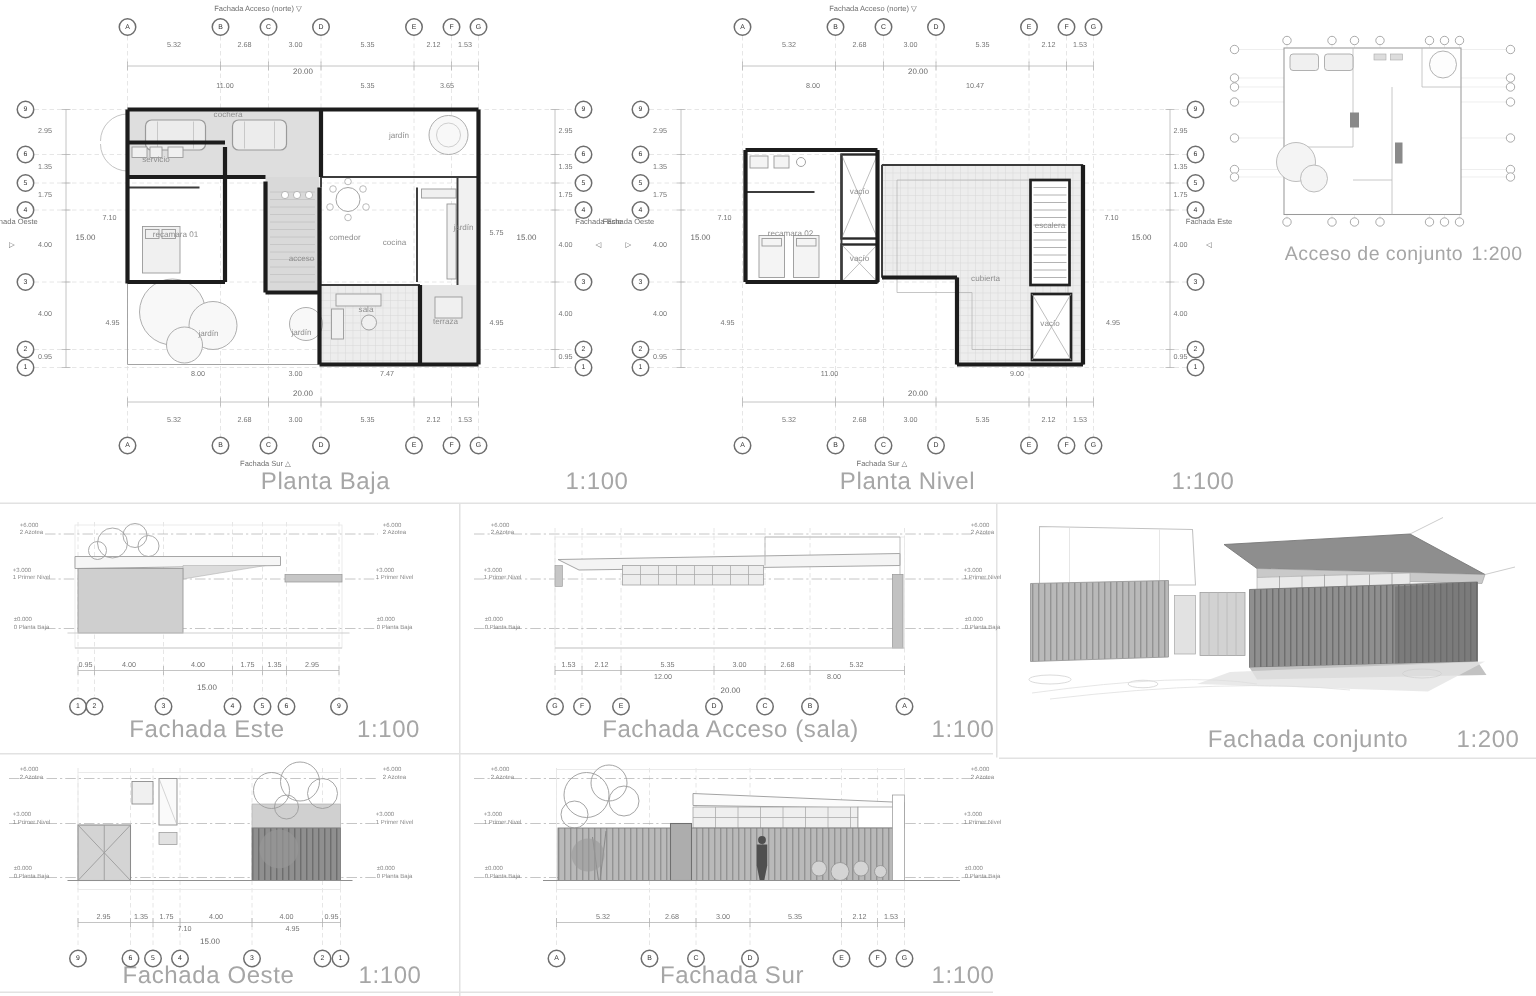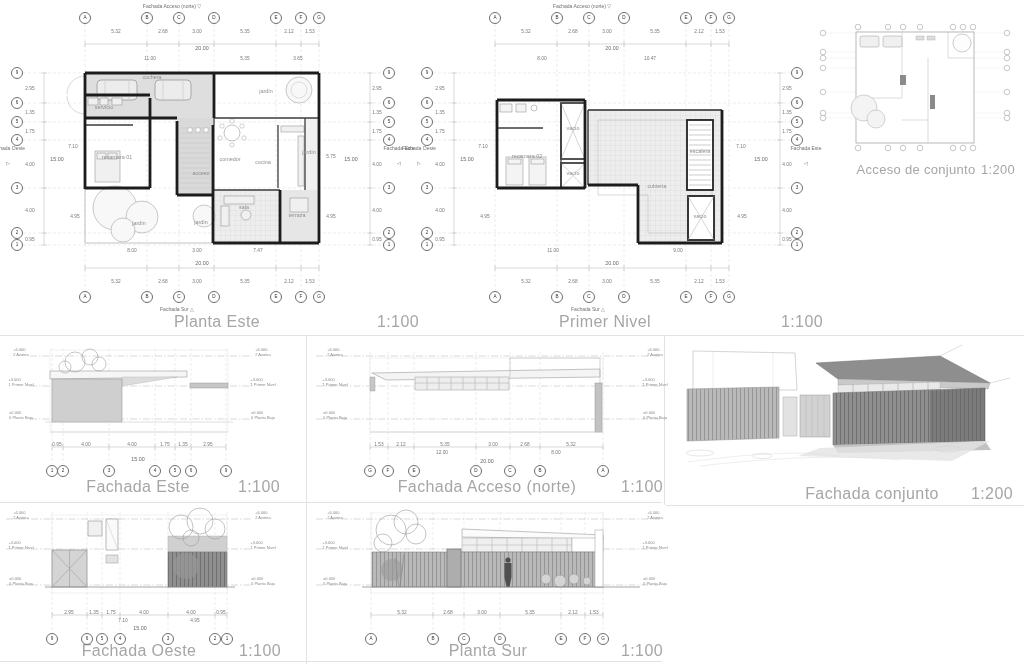--- a/index.html
+++ b/index.html
@@ -289,35 +289,35 @@
       <ellipse cx="762" cy="456" rx="10" ry="2.5" fill="none" stroke="#cfcfcf" stroke-width="0.5"></ellipse>
       <ellipse cx="948" cy="449" rx="13" ry="3" fill="none" stroke="#cfcfcf" stroke-width="0.5"></ellipse>
       <path d="M688,462Q790,448 838,456M700,466Q820,452 900,460" fill="none" stroke="#ddd" stroke-width="0.5"></path>
     </g>
 
     <path d="M0,335.5H1024M306.5,335.5V664M0,502.5H662M664.5,335.5V505M666,505.5H1024M0,661.5H662" stroke="#e2e2e2" stroke-width="1" fill="none"></path>
   </svg>
 
   <div class="labels">
 
-    <span class="pos title" style="left:217px;top:322px">Planta Este</span>
+    <span class="pos title" style="left:217px;top:322px">Planta Baja</span>
     <span class="pos title" style="left:398px;top:322px">1:100</span>
-    <span class="pos title" style="left:605px;top:322px">Primer Nivel</span>
+    <span class="pos title" style="left:605px;top:322px">Planta Nivel</span>
     <span class="pos title" style="left:802px;top:322px">1:100</span>
     <span class="pos title-sm" style="left:916px;top:169px">Acceso de conjunto</span>
     <span class="pos title-sm" style="left:998px;top:169px">1:200</span>
     <span class="pos title" style="left:138px;top:487px">Fachada Este</span>
     <span class="pos title" style="left:259px;top:487px">1:100</span>
-    <span class="pos title" style="left:487px;top:487px">Fachada Acceso (norte)</span>
+    <span class="pos title" style="left:487px;top:487px">Fachada Acceso (sala)</span>
     <span class="pos title" style="left:642px;top:487px">1:100</span>
     <span class="pos title" style="left:872px;top:494px">Fachada conjunto</span>
     <span class="pos title" style="left:992px;top:494px">1:200</span>
     <span class="pos title" style="left:139px;top:651px">Fachada Oeste</span>
     <span class="pos title" style="left:260px;top:651px">1:100</span>
-    <span class="pos title" style="left:488px;top:651px">Planta Sur</span>
+    <span class="pos title" style="left:488px;top:651px">Fachada Sur</span>
     <span class="pos title" style="left:642px;top:651px">1:100</span>
 
     <div>
         <span class="pos bubble" style="left: 85px; top: 18px;">A</span>
         <span class="pos bubble" style="left: 147px; top: 18px;">B</span>
         <span class="pos bubble" style="left: 179px; top: 18px;">C</span>
         <span class="pos bubble" style="left: 214px; top: 18px;">D</span>
         <span class="pos bubble" style="left: 276px; top: 18px;">E</span>
         <span class="pos bubble" style="left: 301px; top: 18px;">F</span>
         <span class="pos bubble" style="left: 319px; top: 18px;">G</span>

